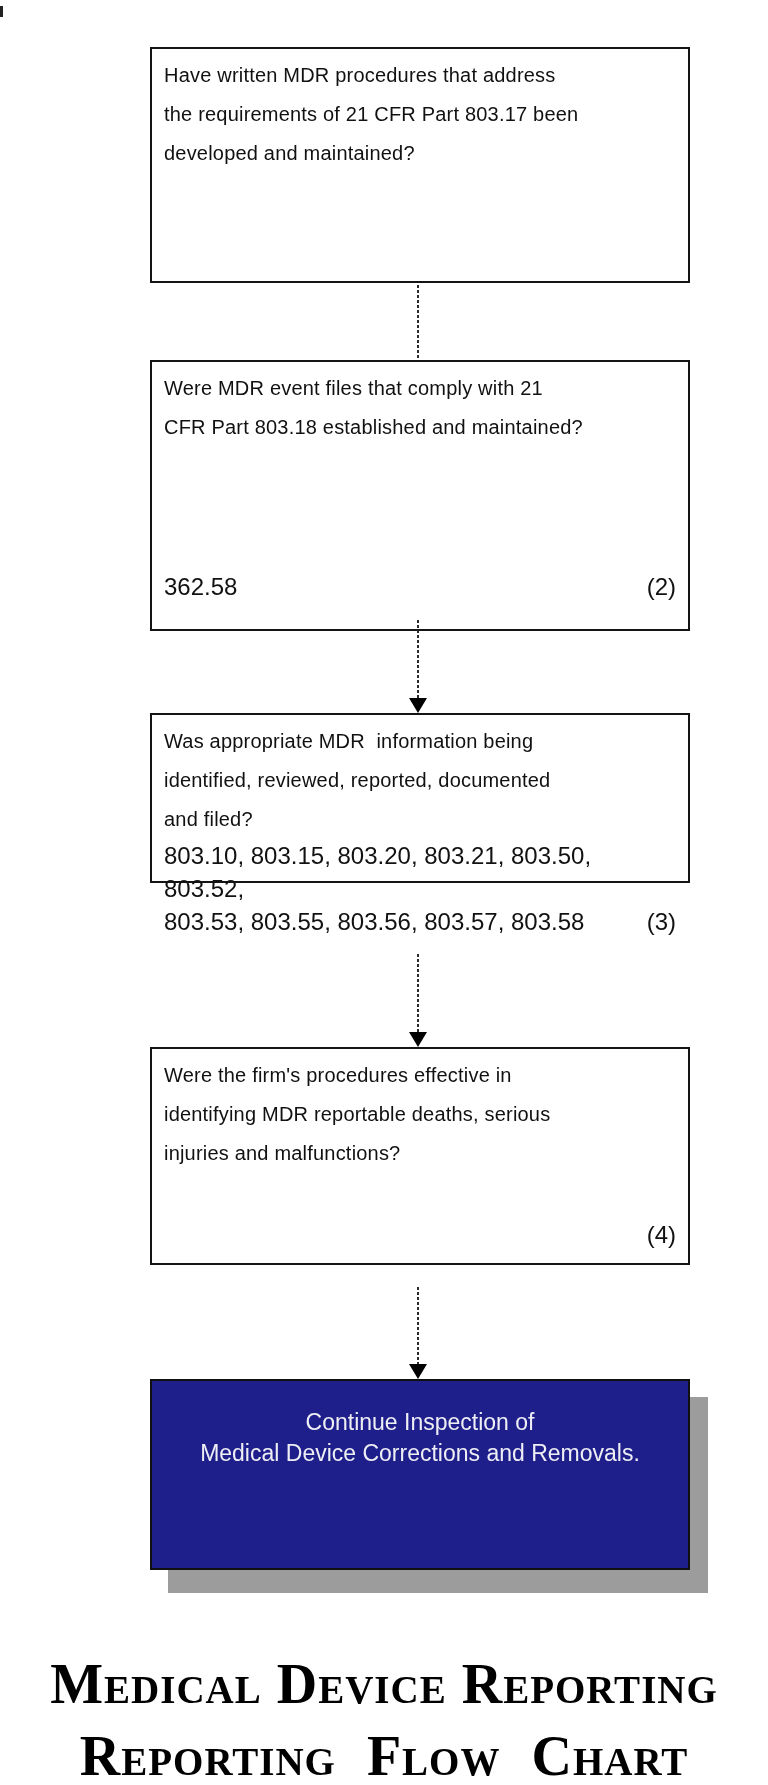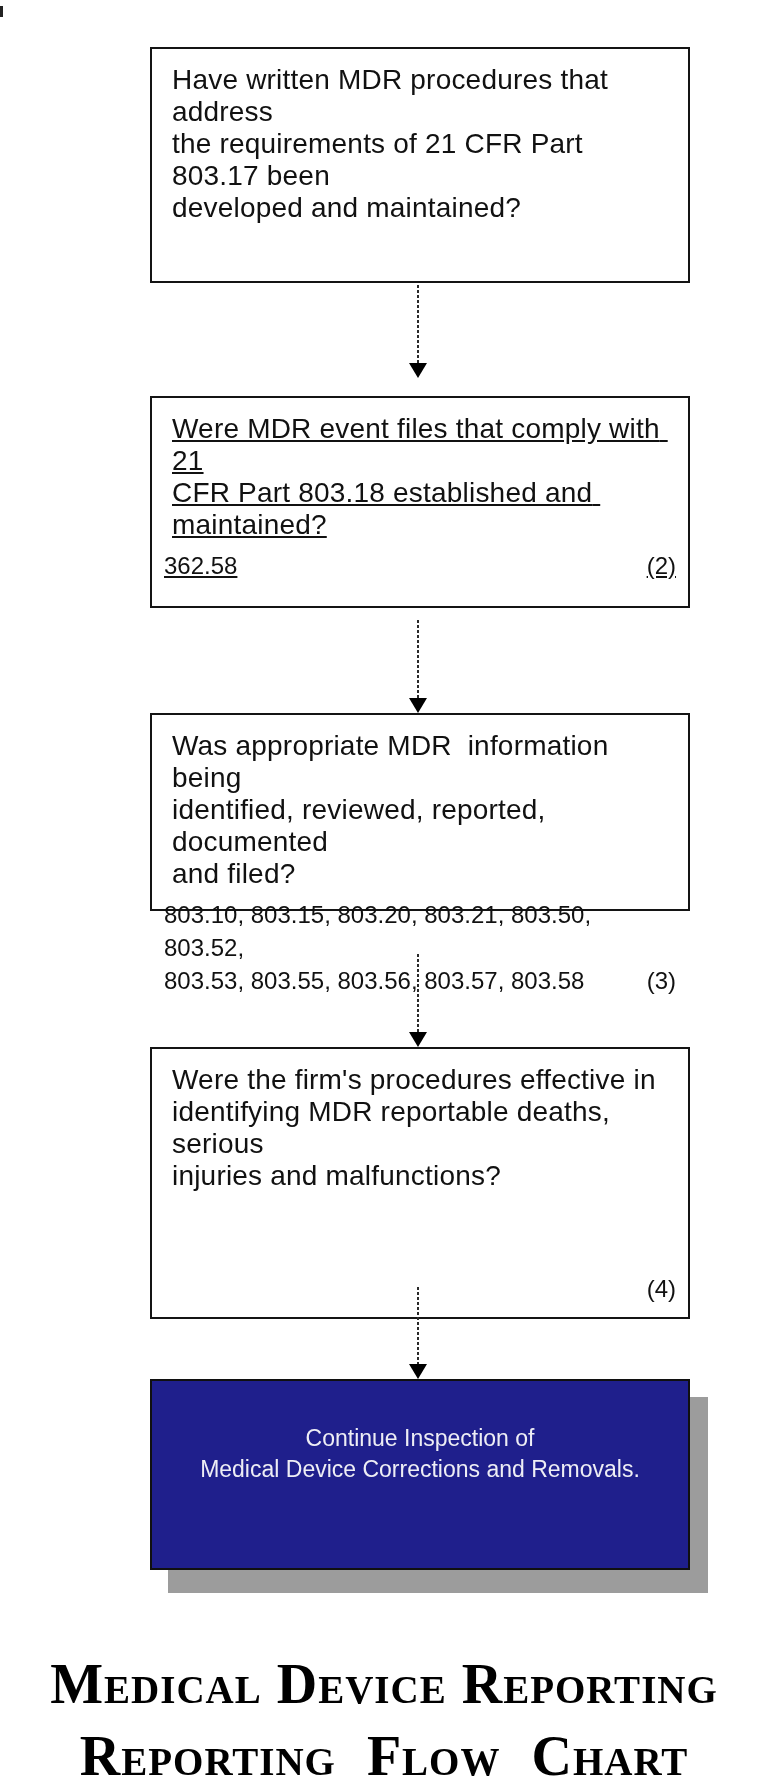--- a/index.html
+++ b/index.html
@@ -31,27 +31,27 @@
     width: 540px;
     box-sizing: border-box;
     border: 2px solid #141414;
     background: #ffffff;
     display: flex;
     flex-direction: column;
     justify-content: space-between;
     padding: 7px 12px 26px 12px;
   }
   .qbox-1 { top: 47px;   height: 236px; }
-  .qbox-2 { top: 396px;  height: 212px; text-decoration: underline; }
-  .qbox-3 { top: 713px;  height: 198px; }
-  .qbox-4 { top: 1047px; height: 272px; padding-bottom: 12px; }
+  .qbox-2 { top: 360px;  height: 271px; }
+  .qbox-3 { top: 713px;  height: 170px; }
+  .qbox-4 { top: 1047px; height: 218px; padding-bottom: 12px; }
   .question {
-    margin: 8px;
-    font-size: 28px;
-    line-height: 32px;
+    margin: 0;
+    font-size: 20px;
+    line-height: 39px;
     white-space: pre-wrap;
     letter-spacing: 0.2px;
   }
   .bottom-row {
     display: flex;
     justify-content: space-between;
     align-items: flex-end;
     font-size: 24px;
     line-height: 33px;
   }
@@ -95,21 +95,21 @@
   }
   .terminal {
     position: absolute;
     left: 150px;
     top: 1379px;
     width: 540px;
     height: 191px;
     box-sizing: border-box;
     border: 2px solid #101010;
     text-align: center;
-    padding-top: 42px;
+    padding-top: 26px;
     font-size: 23px;
     line-height: 31px;
   }
   .terminal p { margin: 0; }
   
   .chart-title {
     position: absolute;
     left: 0;
     top: 1648px;
     width: 768px;

